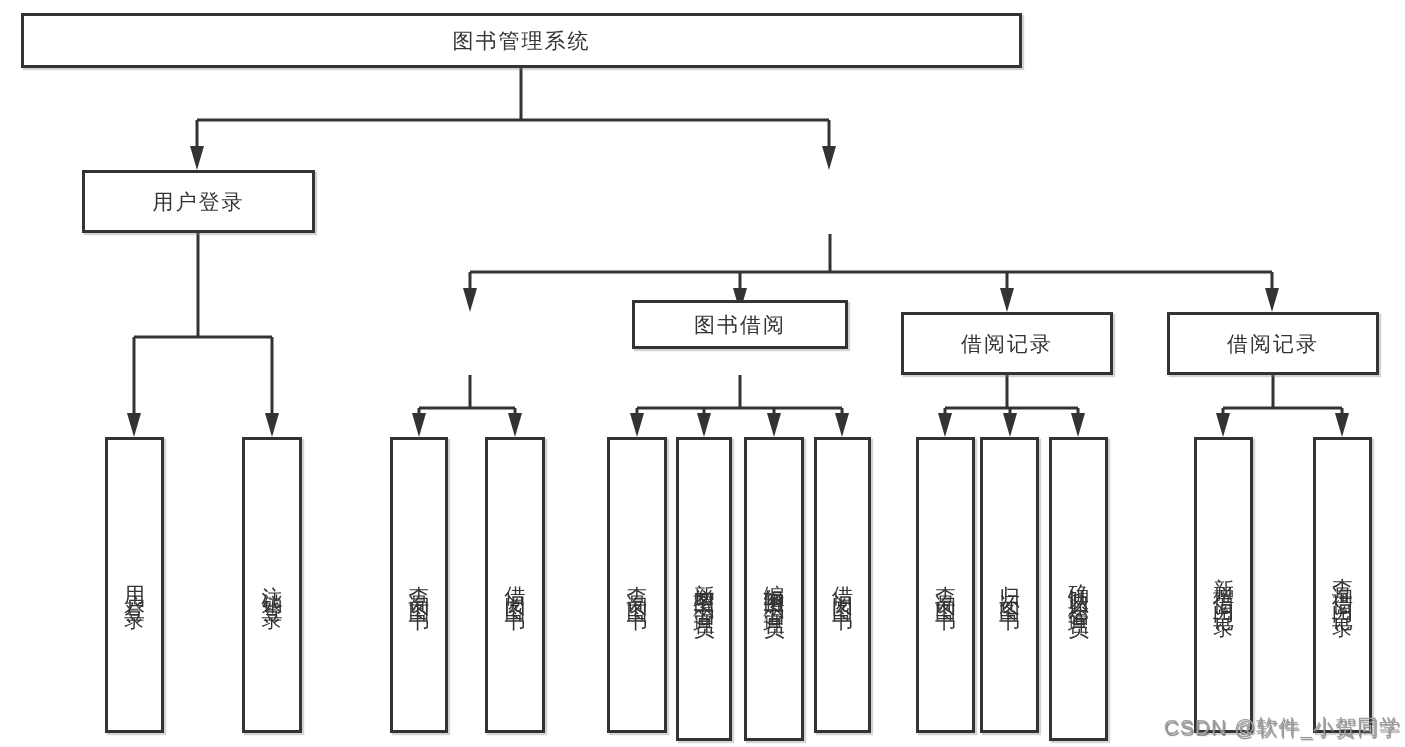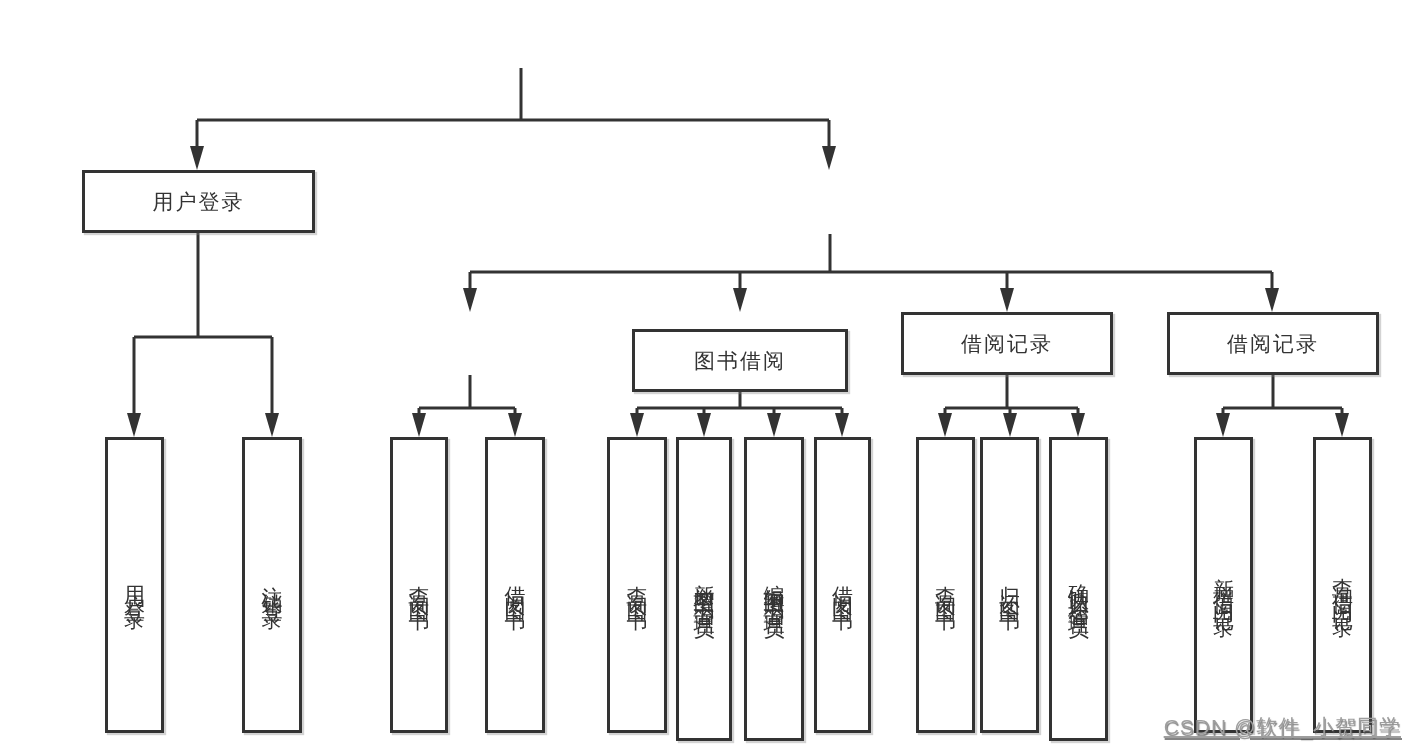--- a/index.html
+++ b/index.html
@@ -35,21 +35,21 @@
     writing-mode:vertical-rl;
     font-size:21px;color:var(--text);
     letter-spacing:8px;line-height:1.15;
     white-space:nowrap;
   }
   .vbox.tight .vtext{letter-spacing:5px;}
   #watermark{
     position:absolute;right:4px;bottom:6px;
     font-size:21px;color:var(--watermark);
     text-shadow:1px 2px 1px rgba(80,80,80,0.7);
-    z-index:5;letter-spacing:1px;white-space:nowrap;text-decoration:underline;
+    z-index:5;letter-spacing:1px;white-space:nowrap;
   }
 </style>
 </head>
 <body>
 
 <div id="canvas">
 
   <svg id="connectors" width="1405" height="747" aria-hidden="true">
 
     <path class="cline" d="M521,68 V120"></path>
@@ -105,26 +105,29 @@
     <polygon class="ahead" points="1071,413 1085,413 1078,437"></polygon>
 
     <path class="cline" d="M1273,375 V408"></path>
     <path class="cline" d="M1223,408 H1342"></path>
     <path class="cline" d="M1223,408 V417"></path>
     <polygon class="ahead" points="1216,413 1230,413 1223,437"></polygon>
     <path class="cline" d="M1342,408 V417"></path>
     <polygon class="ahead" points="1335,413 1349,413 1342,437"></polygon>
   </svg>
 
+  <div class="hbox" style="left:21px;top:13px;width:1001px;height:55px">
+    <span>图书管理系统</span>
+  </div>
 
   <div class="hbox" style="left:82px;top:170px;width:233px;height:63px">
     <span>用户登录</span>
   </div>
 
-  <div class="hbox" style="left:632px;top:329px;width:216px;height:63px">
+  <div class="hbox" style="left:632px;top:300px;width:216px;height:49px">
     <span>图书借阅</span>
   </div>
   <div class="hbox" style="left:901px;top:312px;width:212px;height:63px">
     <span>借阅记录</span>
   </div>
   <div class="hbox" style="left:1167px;top:312px;width:212px;height:63px">
     <span>借阅记录</span>
   </div>
 
   <div class="vbox" style="left:105px;top:437px;width:59px;height:296px">

